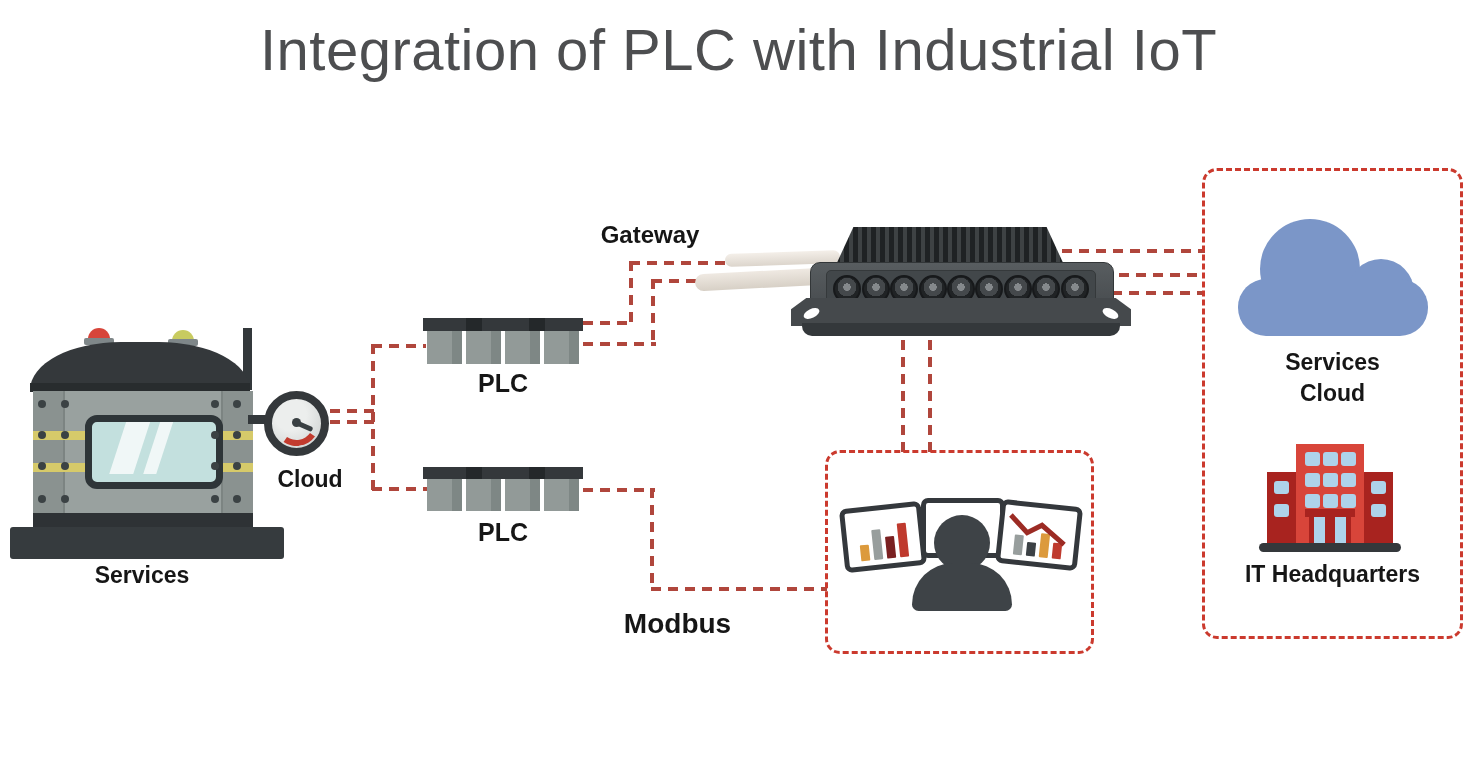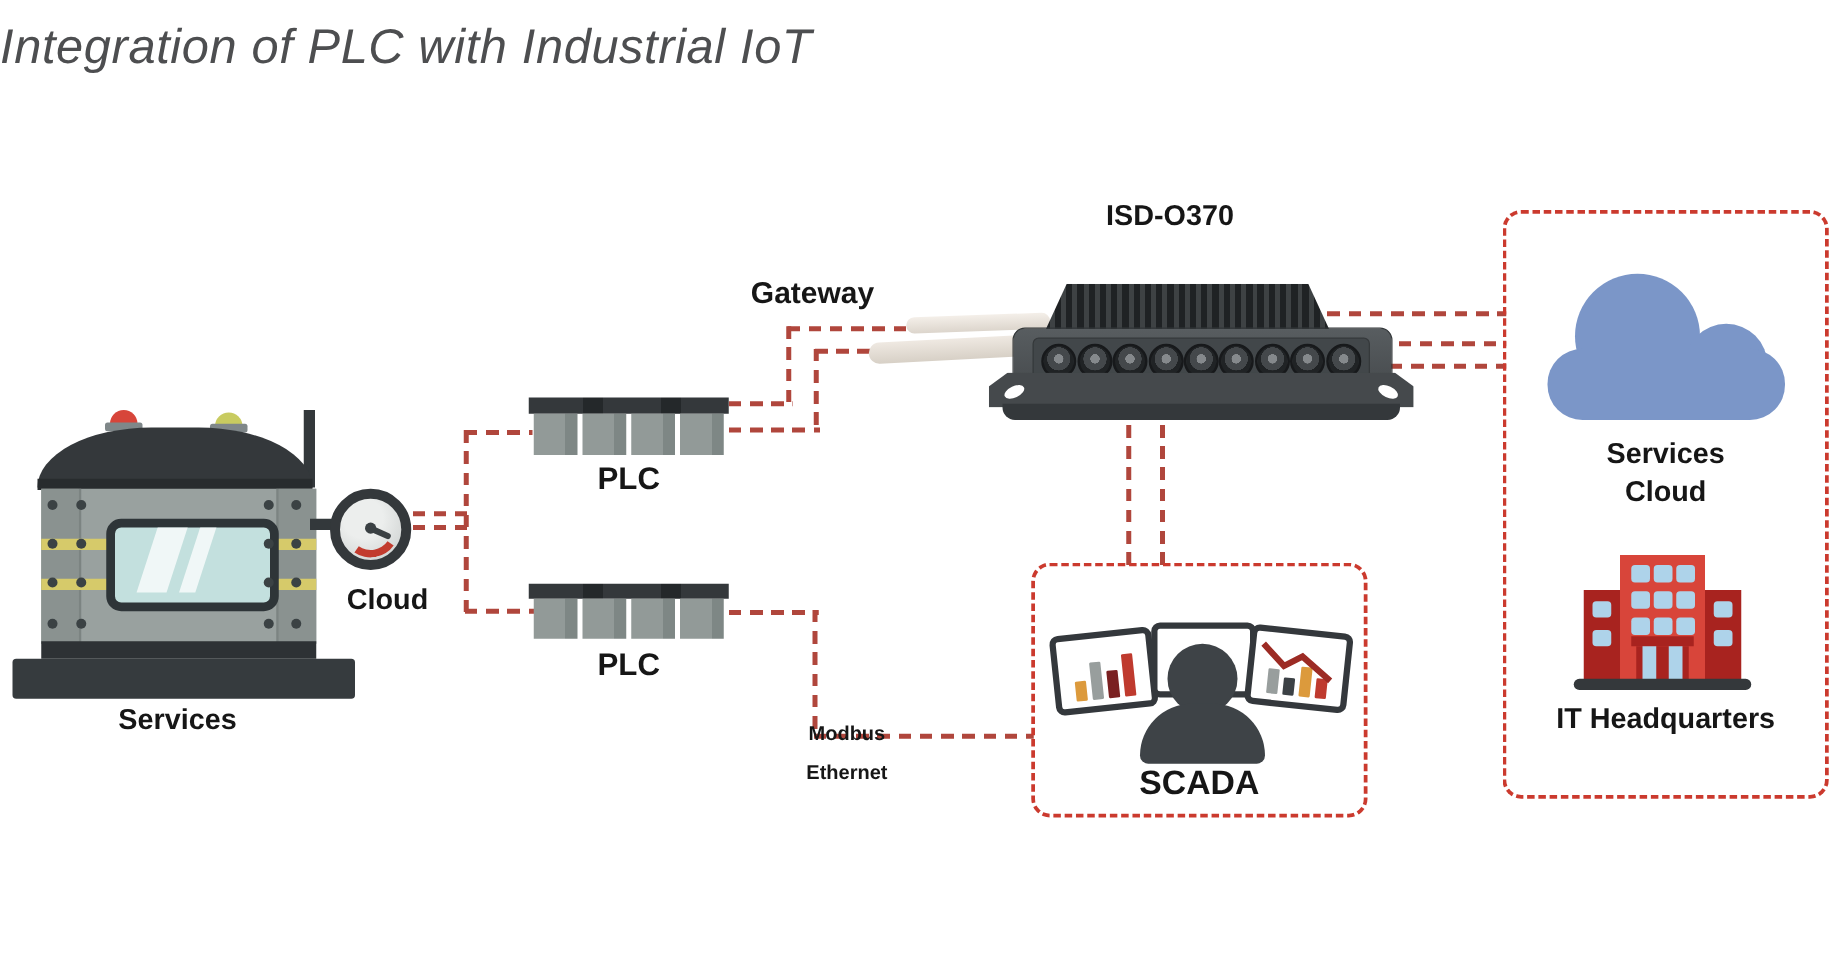--- a/index.html
+++ b/index.html
@@ -4,22 +4,22 @@
 <style>
   :root{
     --connector-red:#b0463c; --box-red:#cb3a2e; --cloud-blue:#7b96c8;
     --building-red:#d8453a; --building-dark-red:#a8231f; --charcoal:#34383b;
     --machine-gray:#99a19f; --window-blue:#aed3ea; --title-gray:#4d4e50;
   }
   html,body{margin:0;padding:0;background:#fff;}
   .canvas{position:relative;width:1477px;height:784px;background:#fff;overflow:hidden;
           font-family:"Liberation Sans",sans-serif;}
   .abs{position:absolute;}
-  .title{position:absolute;top:16px;left:0;width:100%;text-align:left;
-         font-size:39px;font-weight:400;color:var(--title-gray,#4d4e50);letter-spacing:.5px;font-style:italic;}
+  .title{position:absolute;top:16px;left:0;width:100%;text-align:center;
+         font-size:58px;font-weight:400;color:var(--title-gray,#4d4e50);letter-spacing:.5px;}
   .lbl{position:absolute;font-weight:700;color:#161616;text-align:center;font-size:23px;}
   .hline{position:absolute;height:4px;
          background:repeating-linear-gradient(90deg,var(--connector-red,#b0463c) 0 10px,transparent 10px 17px);}
   .vline{position:absolute;width:4px;
          background:repeating-linear-gradient(180deg,var(--connector-red,#b0463c) 0 10px,transparent 10px 17px);}
   .dbox{position:absolute;border:3px dashed var(--box-red,#cb3a2e);border-radius:15px;}
   .dot{position:absolute;width:8px;height:8px;border-radius:50%;background:#3b4244;}
   .win{background:var(--window-blue,#aed3ea);border-radius:3px;}
   .monitor{position:absolute;background:#fff;border:5px solid #34383c;border-radius:7px;}
   .bars{position:absolute;left:7px;right:7px;bottom:5px;display:flex;align-items:flex-end;
@@ -125,27 +125,25 @@
     <div class="modrow" style="top:12px;height:32px">
       <div class="module"></div>
       <div class="module"></div>
       <div class="module"></div>
       <div class="module"></div>
     </div>
   </div>
   <div class="lbl" style="left:443px;top:518px;width:120px;font-size:25px">PLC</div>
 
   <div class="lbl" style="left:575px;top:221px;width:150px;font-size:24px">Gateway</div>
-  <div class="lbl" style="left:600px;top:572px;width:155px;font-size:16px;line-height:31px">
+  <div class="lbl" style="left:600px;top:608px;width:155px;font-size:28px;line-height:31px">
     <span style="display:block">Modbus</span>
-    <span style="display:block">Ethernet</span>
   </div>
 
   <div class="lbl" style="left:780px;top:158px;width:312px;line-height:29px">
-    <span style="display:block">ISD-O370</span>
   </div>
 
   <div class="abs" style="left:695px;top:225px;width:432px;height:120px">
     <div class="abs" style="left:30px;top:27px;width:115px;height:13px;border-radius:8px;background:linear-gradient(180deg,#f4efe9,#dcd5cc);transform:rotate(-2deg)"></div>
     <div class="abs" style="left:0;top:46px;width:132px;height:17px;border-radius:9px;background:linear-gradient(180deg,#efe9e2,#d7d0c6);transform:rotate(-3deg)"></div>
     <div class="abs" style="left:118px;top:48px;width:28px;height:22px;background:#5c6164;border-radius:3px"></div>
     <div class="abs" style="left:140px;top:2px;width:230px;height:40px;clip-path:polygon(8% 0,92% 0,100% 100%,0 100%);background:repeating-linear-gradient(90deg,#1f2224 0 5px,#3e4244 5px 9px)"></div>
     <div class="abs" style="left:115px;top:37px;width:302px;height:52px;background:linear-gradient(180deg,#585d60,#45494c);border:1px solid #323638;border-radius:10px 10px 6px 6px"></div>
     <div class="abs" style="left:131px;top:45px;width:270px;height:37px;background:#42474a;border:1px solid #35393b;border-radius:5px;display:flex;align-items:center;justify-content:space-around;padding:0 6px;box-sizing:border-box">
       <span class="conn"></span>
@@ -182,21 +180,20 @@
           <div class="bar" style="height:24px;background:#dc9a3c"></div>
           <div class="bar" style="height:16px;background:#bf3a2e"></div>
         </div>
         <svg width="66" height="36" style="position:absolute;left:2px;top:2px">
           <polyline points="4,8 22,24 36,15 60,32" fill="none" stroke="#9c2b24" stroke-width="5"></polyline>
         </svg>
       </div>
       <div class="abs" style="left:106px;top:62px;width:56px;height:56px;border-radius:50%;background:#3e4347"></div>
       <div class="abs" style="left:84px;top:110px;width:100px;height:48px;border-radius:50px 50px 8px 8px;background:#3e4347"></div>
     </div>
-    <div class="lbl" style="left:0;top:158px;width:100%;font-size:27px">SCADA</div>
   </div>
 
   <div class="dbox" style="left:1202px;top:168px;width:255px;height:465px">
     <div class="abs" style="left:33px;top:48px;width:190px;height:118px">
       <div class="abs" style="left:22px;top:0;width:100px;height:100px;border-radius:50%;background:var(--cloud-blue,#7b96c8)"></div>
       <div class="abs" style="left:110px;top:40px;width:66px;height:66px;border-radius:50%;background:var(--cloud-blue,#7b96c8)"></div>
       <div class="abs" style="left:0;top:60px;width:190px;height:57px;border-radius:28px;background:var(--cloud-blue,#7b96c8)"></div>
     </div>
     <div class="lbl" style="left:0;top:176px;width:100%;line-height:31px">
       <span style="display:block">Services</span>

